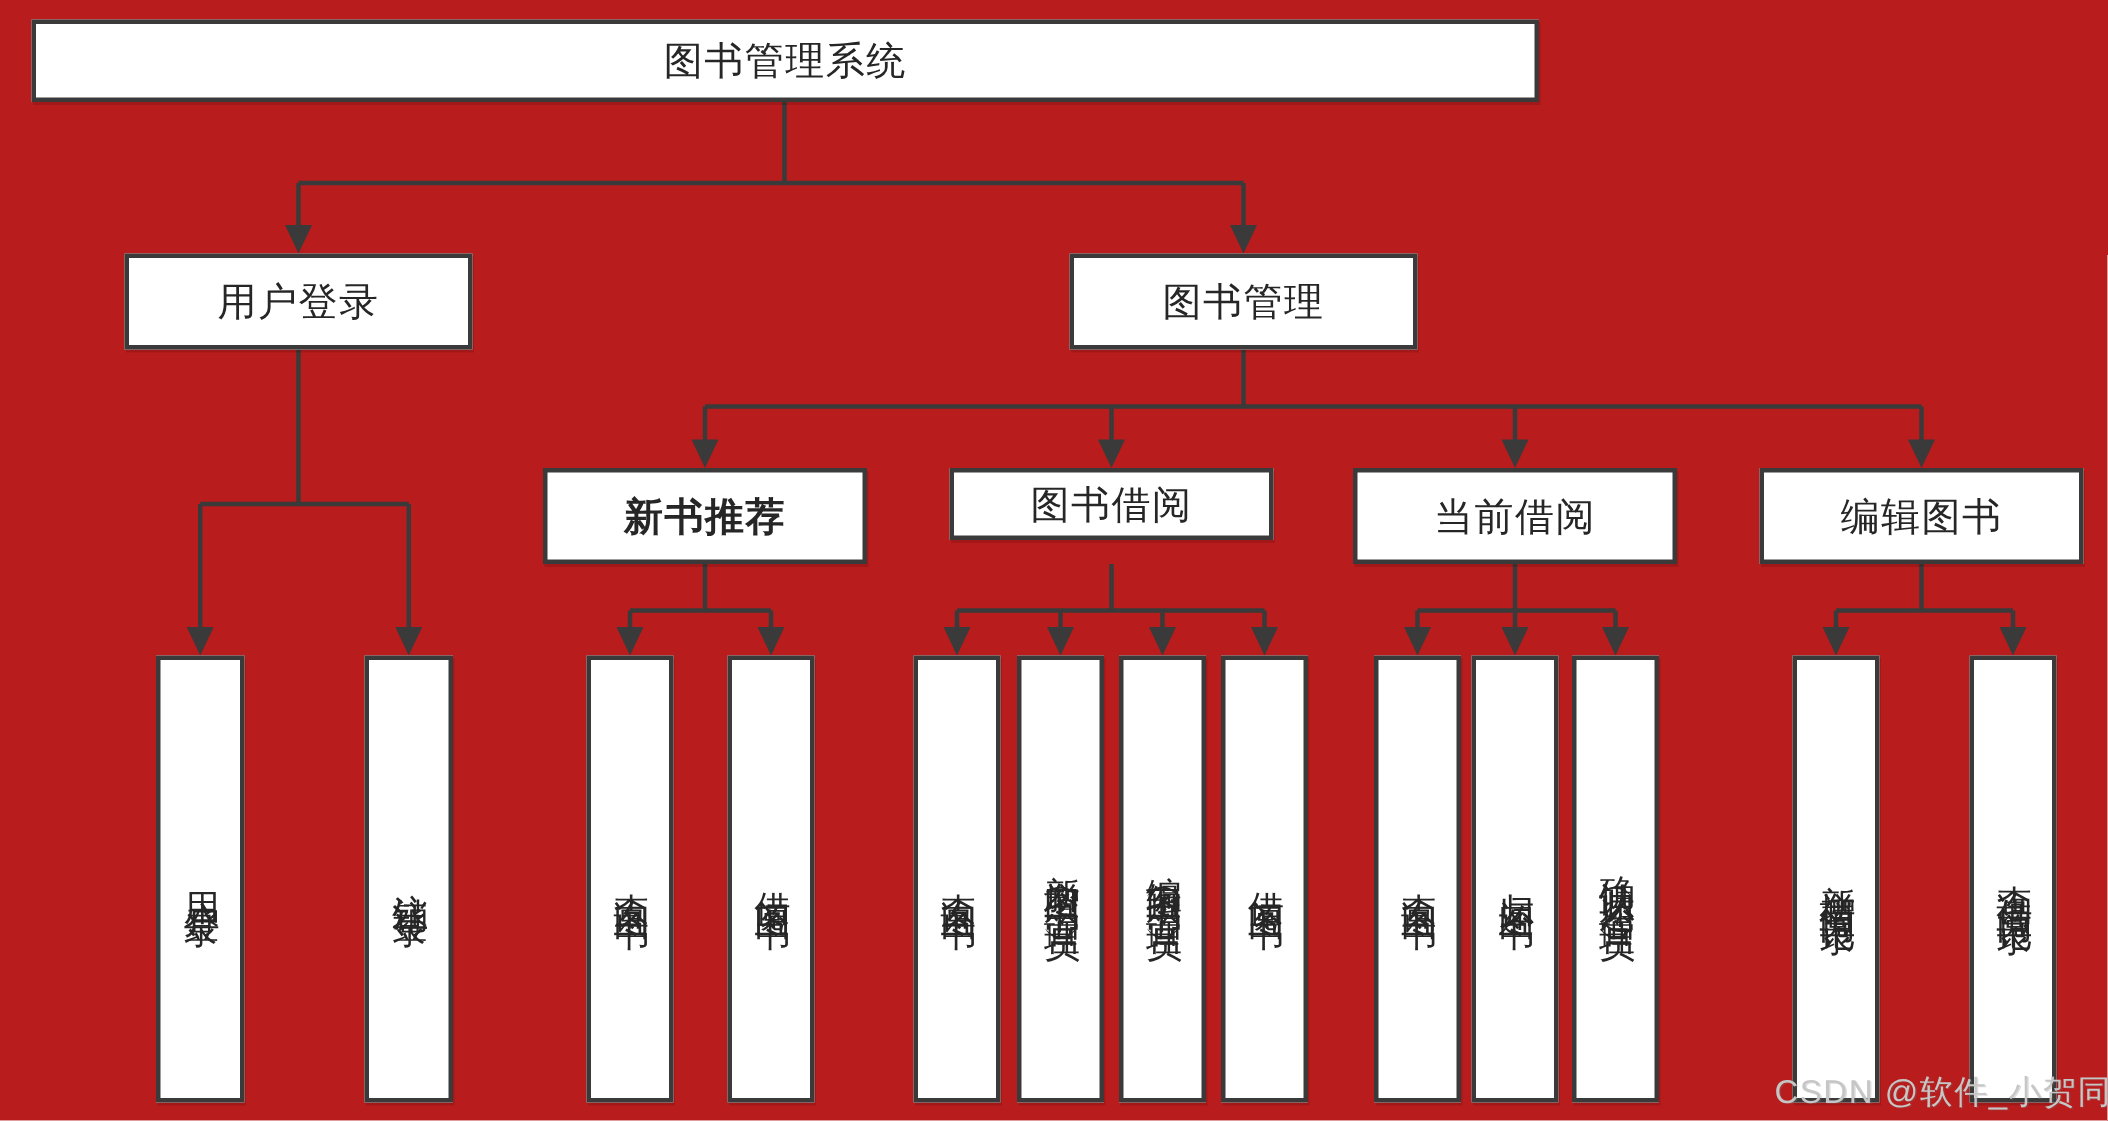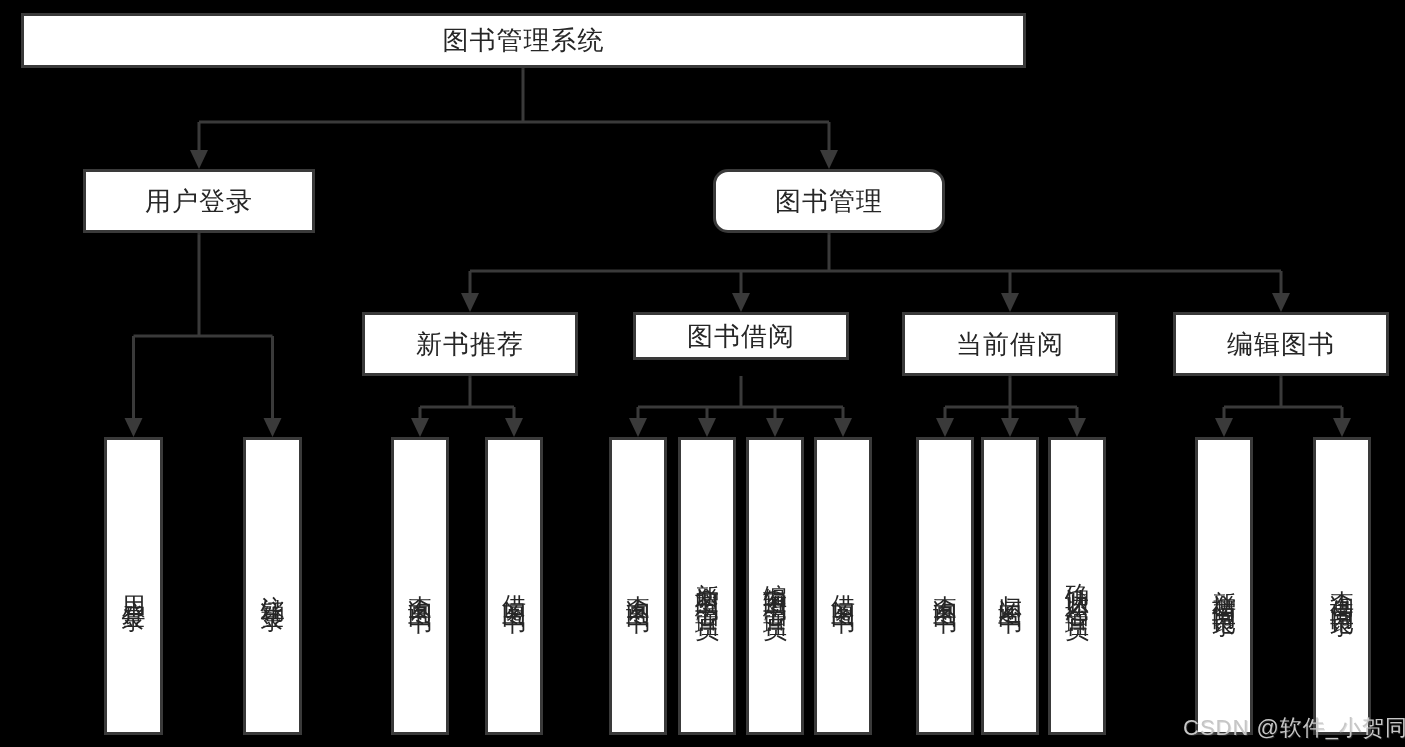--- a/index.html
+++ b/index.html
@@ -5,21 +5,21 @@
   html, body {
     margin: 0;
     padding: 0;
     background: #ffffff;
     font-family: "Liberation Sans", sans-serif;
   }
   #canvas {
     position: relative;
     width: 1405px;
     height: 747px;
-    background: #000000;
+    background: #b91c1c;
     overflow: hidden;
   }
   .box {
     position: absolute;
     box-sizing: border-box;
     border: 3px solid #3a3a3a;
     background: #ffffff;
     display: flex;
     align-items: center;
     justify-content: center;
@@ -121,25 +121,25 @@
     </g>
   </svg>
 
   <div class="box hbox" style="left:21px; top:13px; width:1005px; height:55px;">
     <span>图书管理系统</span>
   </div>
 
   <div class="box hbox" style="left:83px; top:169px; width:232px; height:64px;">
     <span>用户登录</span>
   </div>
-  <div class="box hbox" style="left:713px; top:169px; width:232px; height:64px;border-radius:15px;">
+  <div class="box hbox" style="left:713px; top:169px; width:232px; height:64px;">
     <span>图书管理</span>
   </div>
 
-  <div class="box hbox" style="left:362px; top:312px; width:216px; height:64px;">
+  <div class="box hbox" style="left:362px; top:312px; width:216px; height:64px;font-weight:bold;">
     <span>新书推荐</span>
   </div>
   <div class="box hbox" style="left:633px; top:312px; width:216px; height:48px;">
     <span>图书借阅</span>
   </div>
   <div class="box hbox" style="left:902px; top:312px; width:216px; height:64px;">
     <span>当前借阅</span>
   </div>
   <div class="box hbox" style="left:1173px; top:312px; width:216px; height:64px;">
     <span>编辑图书</span>

